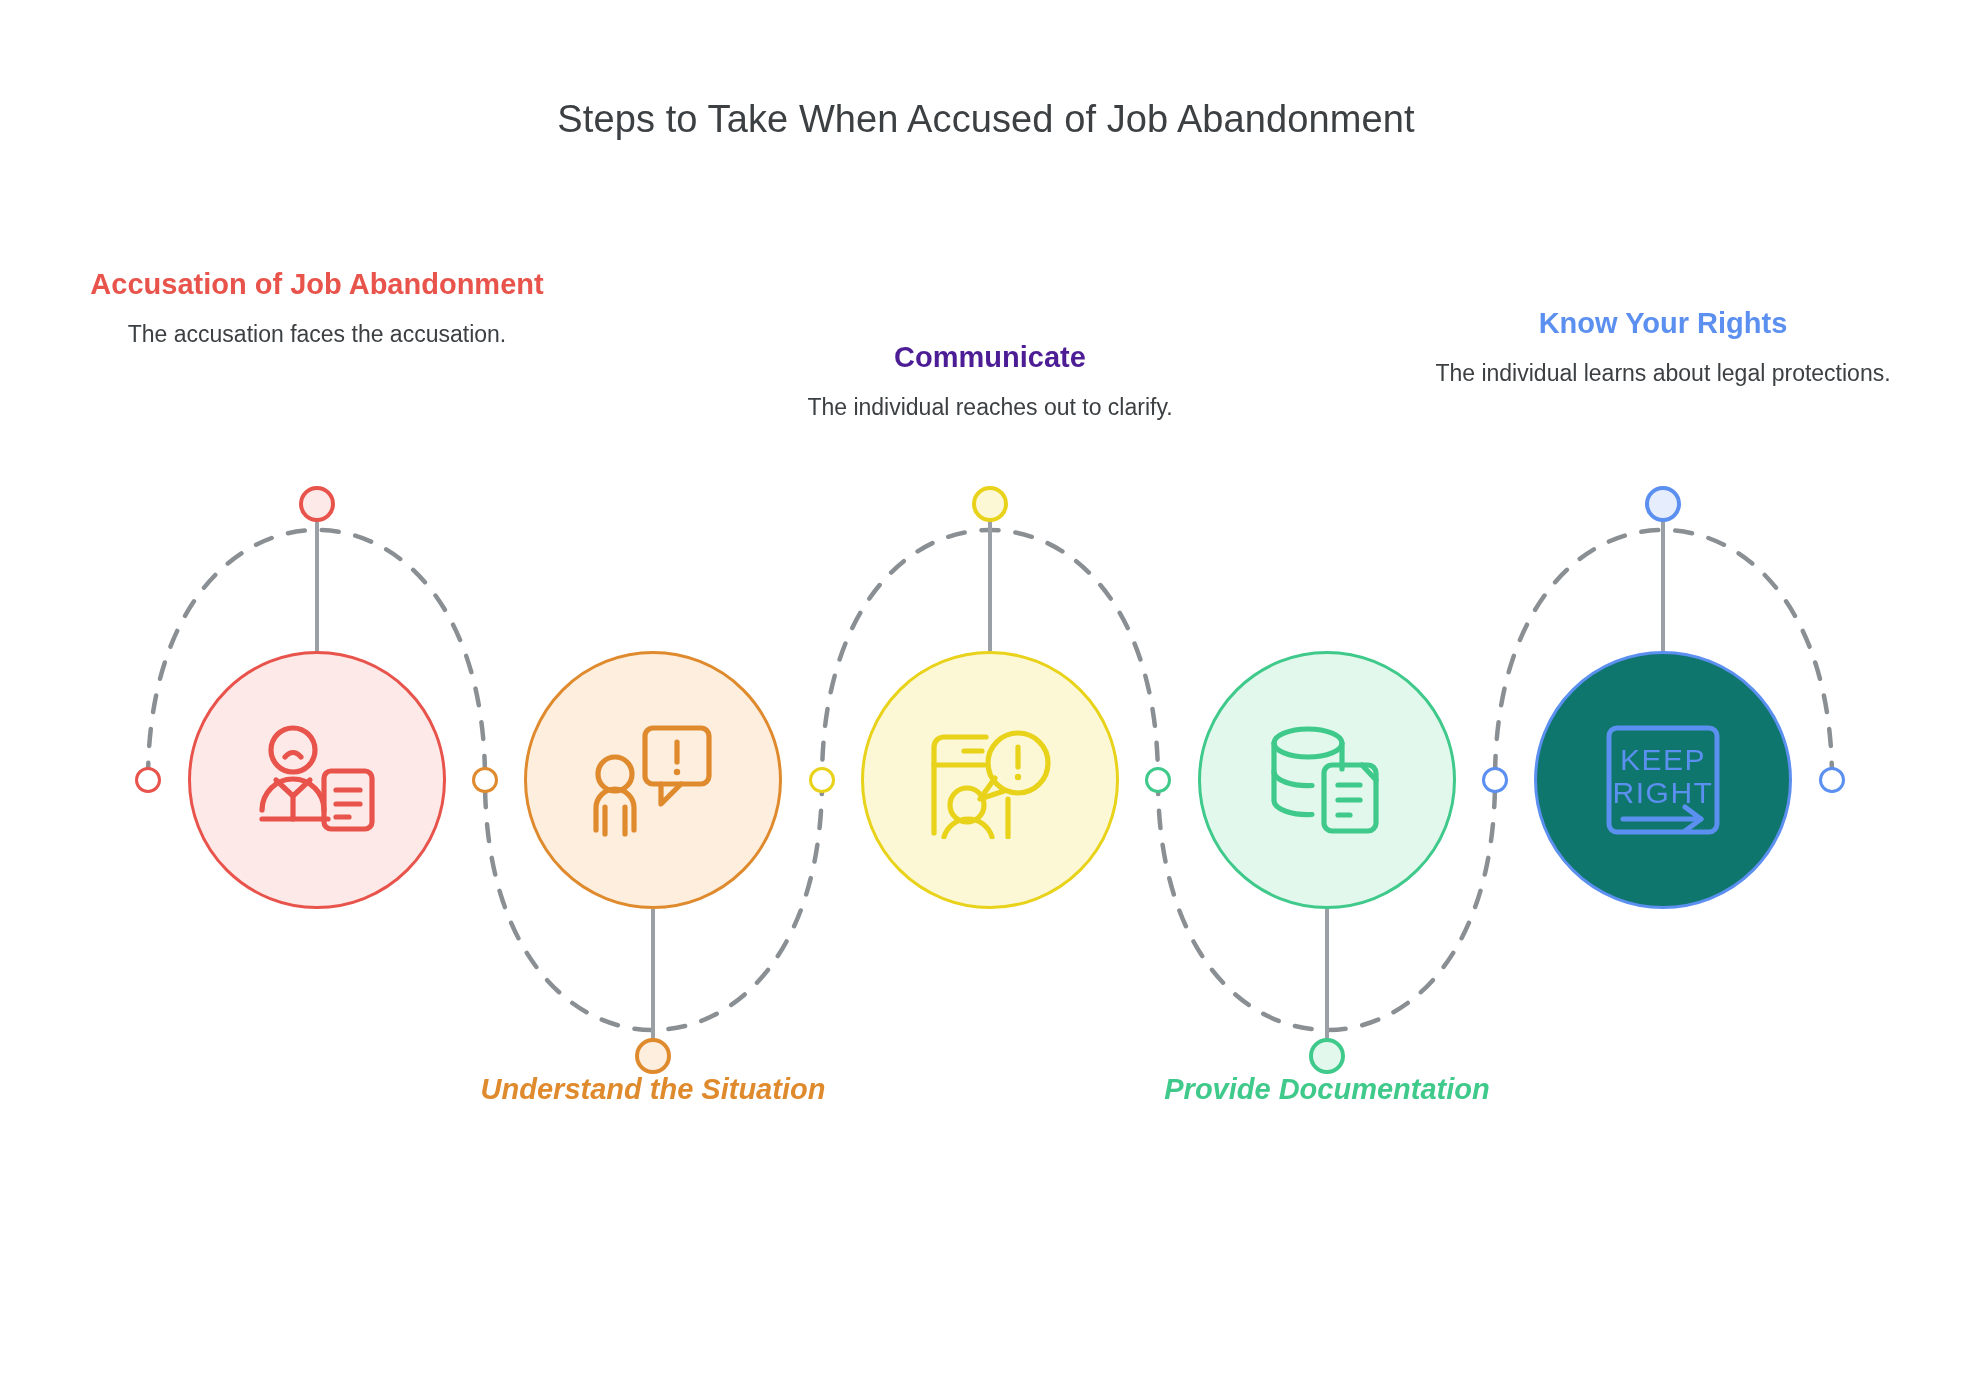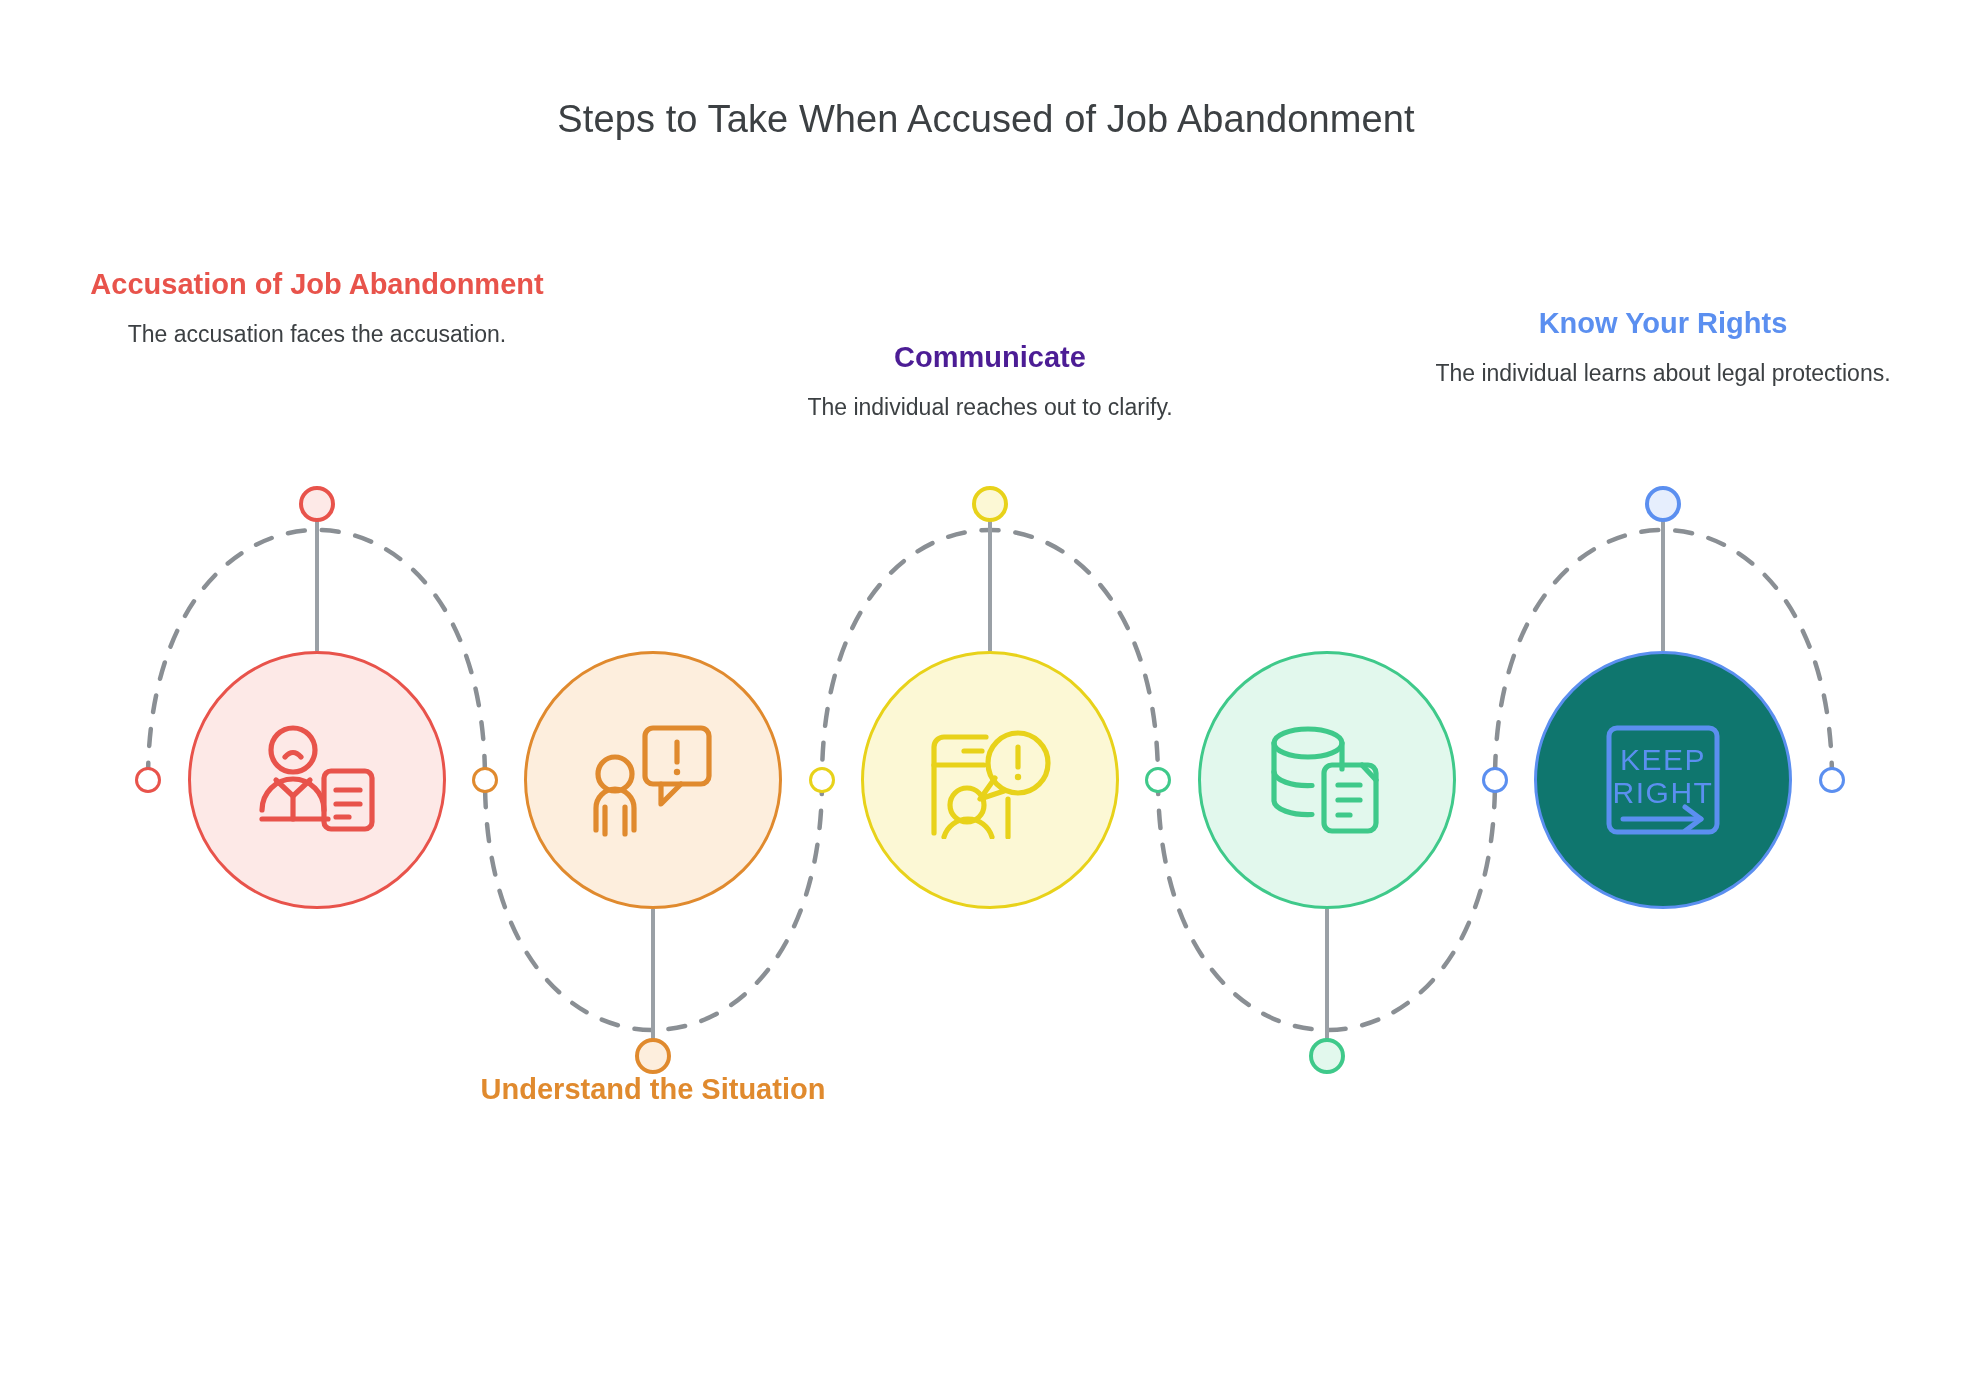--- a/index.html
+++ b/index.html
@@ -105,21 +105,21 @@
     line-height: 1.32;
     margin: 0 0 16px 0;
   }
   .block .desc {
     font-size: 23px;
     font-weight: 400;
     color: #3c4043;
     line-height: 1.36;
     margin: 0;
   }
-  .block.below .heading { margin-bottom: 32px; }
+  .block.below .heading { margin-bottom: 32px; font-style: italic; }
 </style>
 </head>
 <body>
 
 <div id="stage">
 
   <svg id="wave-layer" viewBox="0 0 1972 1396">
     <path d="M 148 780
              C 148 612, 232 530, 317 530
              C 402 530, 485 612, 485 780
@@ -211,20 +211,21 @@
         <path d="M8 49 a34 14 0 0 0 38 13.5"></path>
         <rect x="58" y="42" width="52" height="66" rx="8"></rect>
         <path d="M96 42 L110 57"></path>
         <path d="M72 62 L94 62"></path>
         <path d="M72 77 L94 77"></path>
         <path d="M72 92 L84 92"></path>
       </svg>
     </div>
   </div>
   <div class="block below" style="left:1082px; top:1070px; width:490px;">
+    <p class="heading" style="color:#3fc98a;">Provide Documentation</p>
   </div>
 
   <div class="node" style="left:1663px; top:780px;">
     <div class="stem up" style="height:145px;"></div>
     <div class="pin" style="bottom:258px; border-color:#5b8ff0; background:#e6eefd;"></div>
     <div class="bubble" style="border-color:#5b8ff0; background:#0f766e;">
       <svg width="120" height="114" viewBox="0 0 120 114" fill="none" stroke="#5b8ff0" stroke-width="5" stroke-linecap="round" stroke-linejoin="round">
         <rect x="6" y="5" width="108" height="104" rx="8"></rect>
         <text x="60" y="47" text-anchor="middle" fill="#5b8ff0" stroke="none" font-family="'Liberation Sans', sans-serif" font-size="30" font-weight="400" letter-spacing="1.5">KEEP</text>
         <text x="60" y="80" text-anchor="middle" fill="#5b8ff0" stroke="none" font-family="'Liberation Sans', sans-serif" font-size="30" font-weight="400" letter-spacing="1.5">RIGHT</text>

